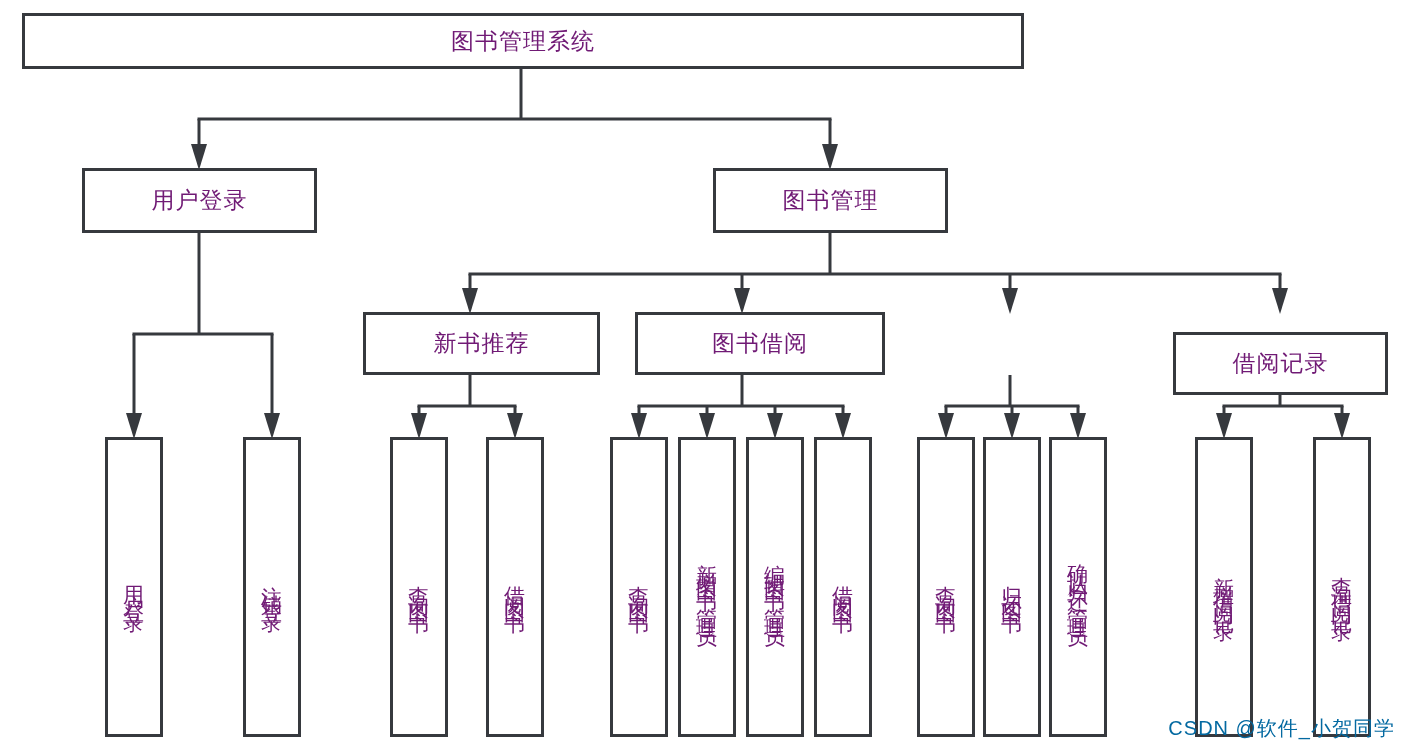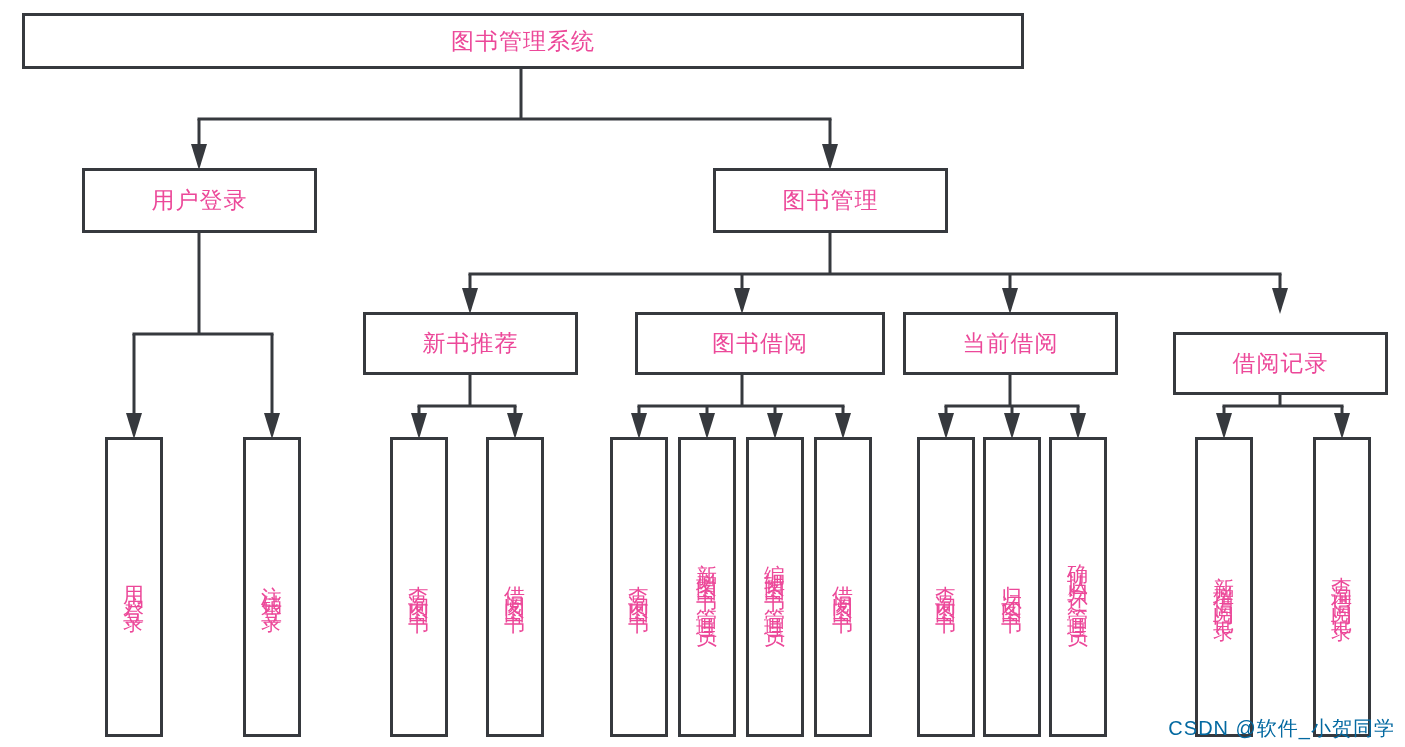--- a/index.html
+++ b/index.html
@@ -3,21 +3,21 @@
 <meta charset="utf-8">
 <style>
   html,body{margin:0;padding:0;background:#ffffff;}
   .stage{
     position:relative;width:1405px;height:747px;background:#ffffff;
     font-family:"Liberation Sans",sans-serif;overflow:hidden;
   }
   .connector-svg{position:absolute;left:0;top:0;z-index:1;}
   .box{
     position:absolute;background:#ffffff;border:3px solid #36393e;
-    color:#ec4899;display:flex;align-items:center;justify-content:center;
+    color:#701a75;display:flex;align-items:center;justify-content:center;
     box-sizing:border-box;z-index:2;
   }
   .hlabel{font-size:23px;letter-spacing:1px;white-space:nowrap;}
   .vlabel{
     writing-mode:vertical-rl;text-orientation:mixed;
     font-size:21px;line-height:1;letter-spacing:9px;white-space:nowrap;
   }
   .watermark{
     position:absolute;right:10px;bottom:5px;z-index:3;
     font-size:20px;color:#0369a1;letter-spacing:1px;white-space:nowrap;
@@ -87,28 +87,25 @@
     <span class="hlabel">图书管理系统</span>
   </div>
 
   <div class="box" style="left:82px;top:168px;width:235px;height:65px;">
     <span class="hlabel">用户登录</span>
   </div>
   <div class="box" style="left:713px;top:168px;width:235px;height:65px;">
     <span class="hlabel">图书管理</span>
   </div>
 
-  <div class="box" style="left:363px;top:312px;width:215px;height:63px;">
+  <div class="box" style="left:363px;top:312px;width:237px;height:63px;">
     <span class="hlabel">新书推荐</span>
   </div>
   <div class="box" style="left:635px;top:312px;width:250px;height:63px;">
     <span class="hlabel">图书借阅</span>
-  </div>
-  <div class="box" style="left:903px;top:312px;width:215px;height:63px;">
-    <span class="hlabel">当前借阅</span>
   </div>
   <div class="box" style="left:1173px;top:332px;width:215px;height:63px;">
     <span class="hlabel">借阅记录</span>
   </div>
 
   <div class="box" style="left:105px;top:437px;width:58px;height:300px;">
     <span class="vlabel">用户登录</span>
   </div>
   <div class="box" style="left:243px;top:437px;width:58px;height:300px;">
     <span class="vlabel">注销登录</span>

